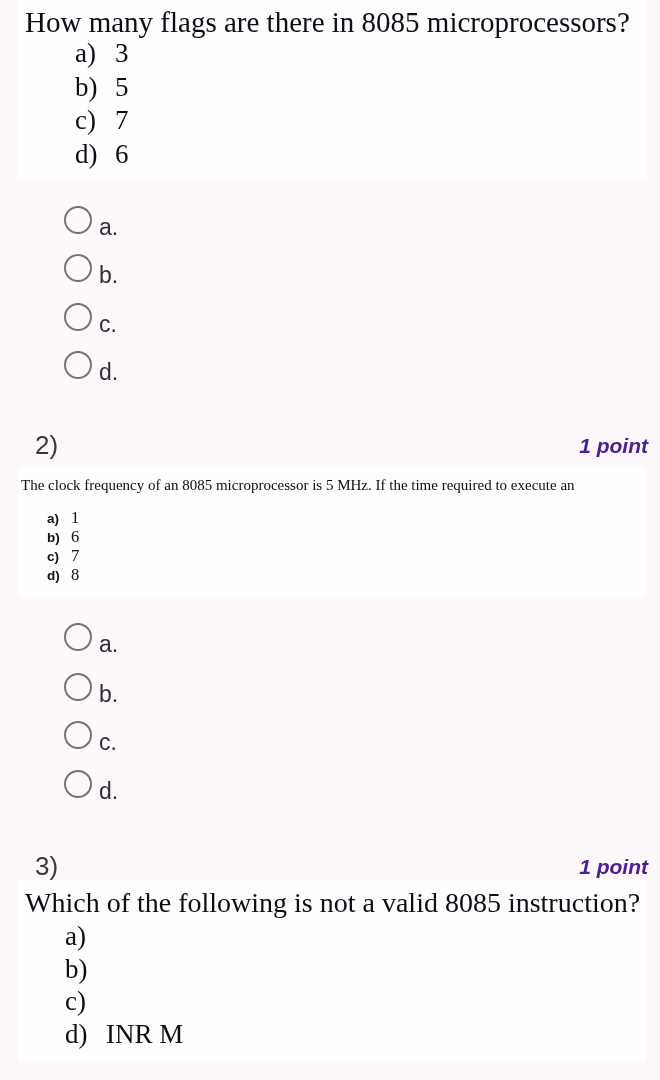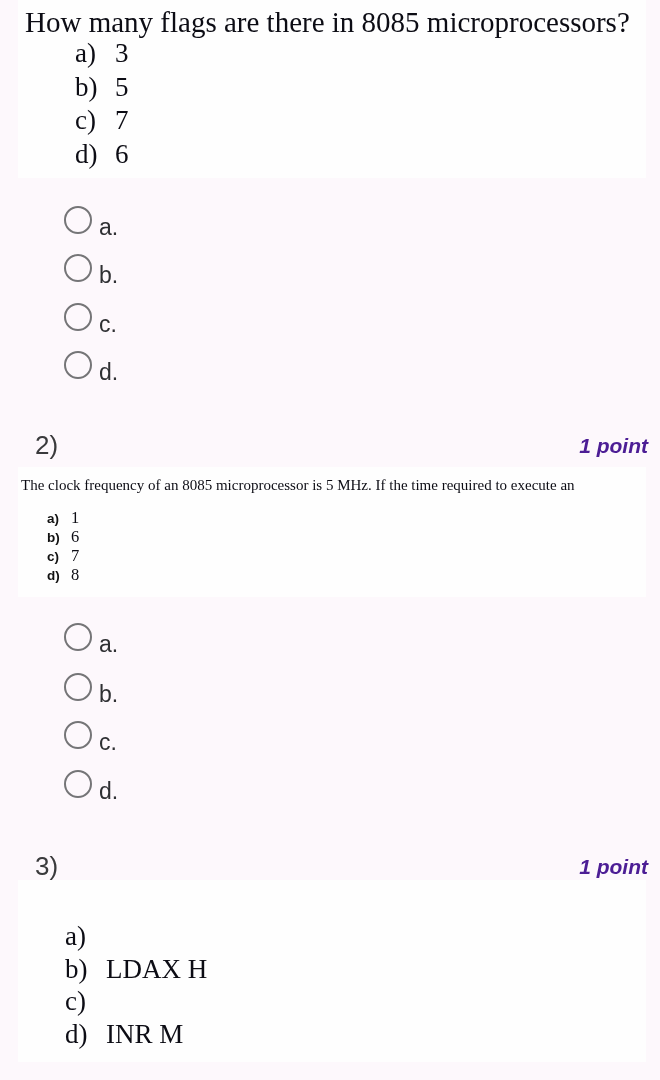--- a/index.html
+++ b/index.html
@@ -173,27 +173,27 @@
     <span class="rc"></span>
     <span class="rl">d.</span>
   </div>
 
   <div class="qheader" style="top:851px;">
     <span class="qnum">3)</span>
     <span class="qpoints">1 point</span>
   </div>
 
   <section class="qimg q3" style="top:880px; height:182px;">
+    <div class="img-title">Which of the following is not a valid 8085 instruction?</div>
     <div class="img-opts">
       <div class="irow">
         <span class="ltr">a)</span>
       </div>
       <div class="irow">
         <span class="ltr">b)</span>
-        <span class="val">LDAX H</span>
       </div>
       <div class="irow">
         <span class="ltr">c)</span>
       </div>
       <div class="irow">
         <span class="ltr">d)</span>
         <span class="val">INR M</span>
       </div>
     </div>
   </section>

